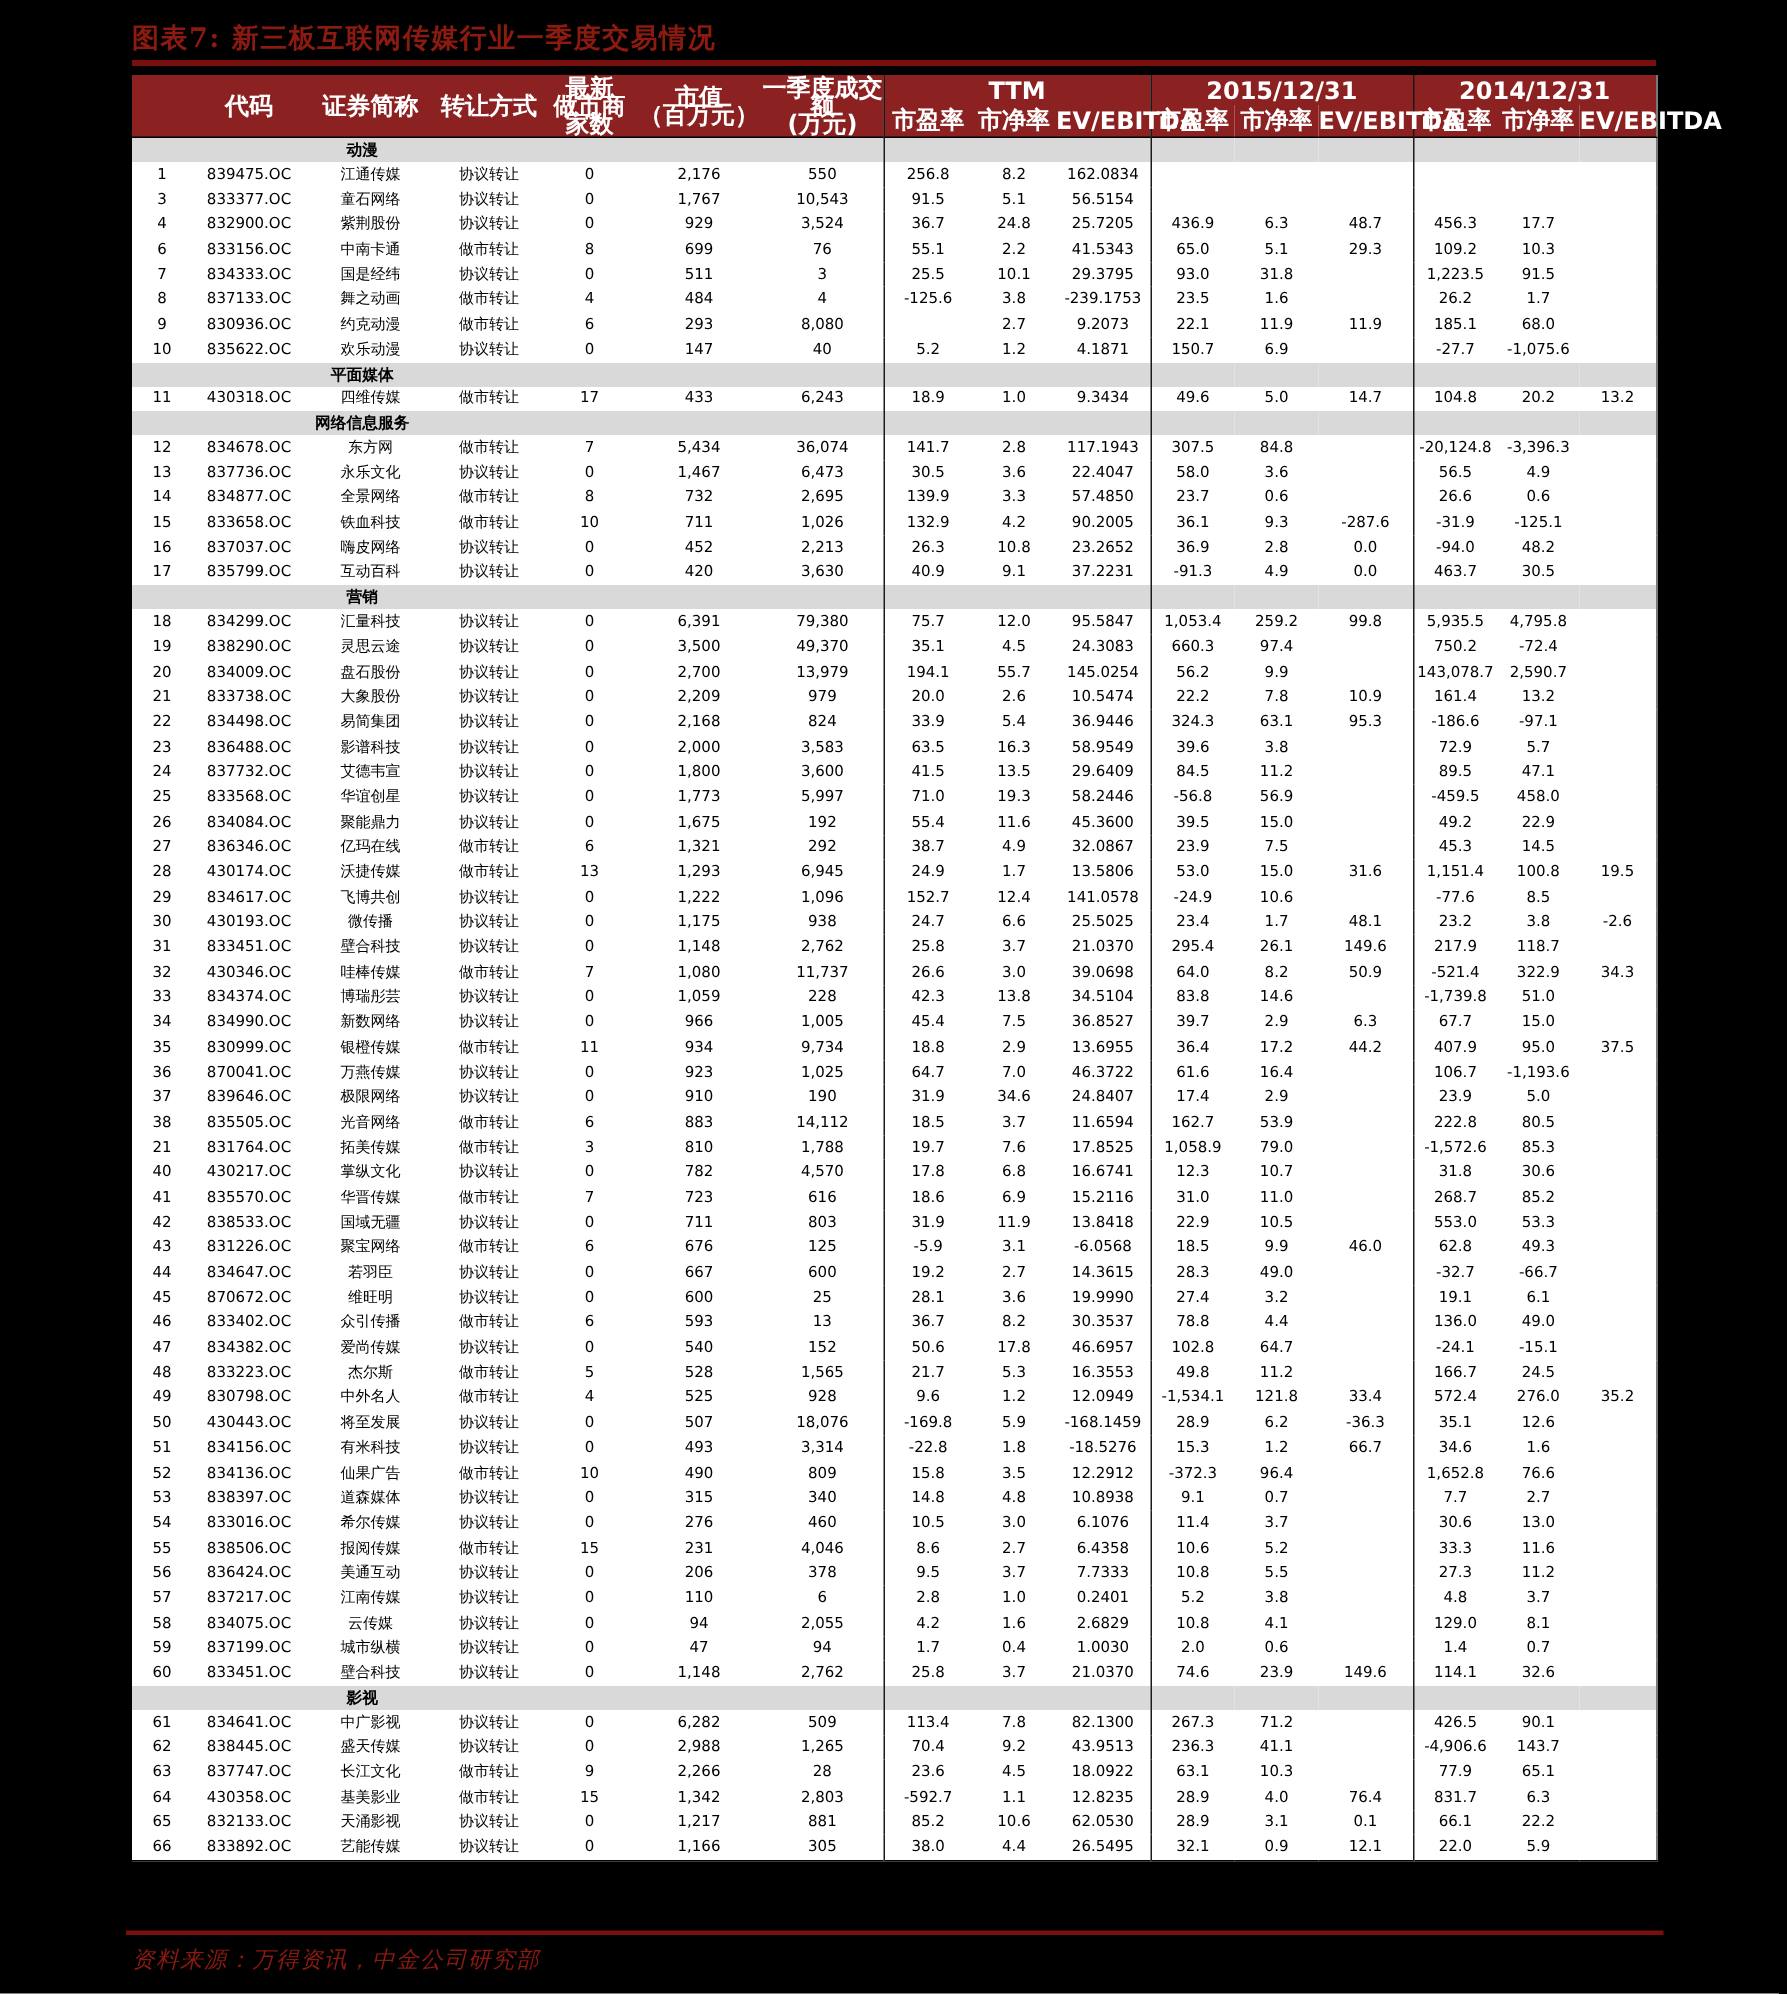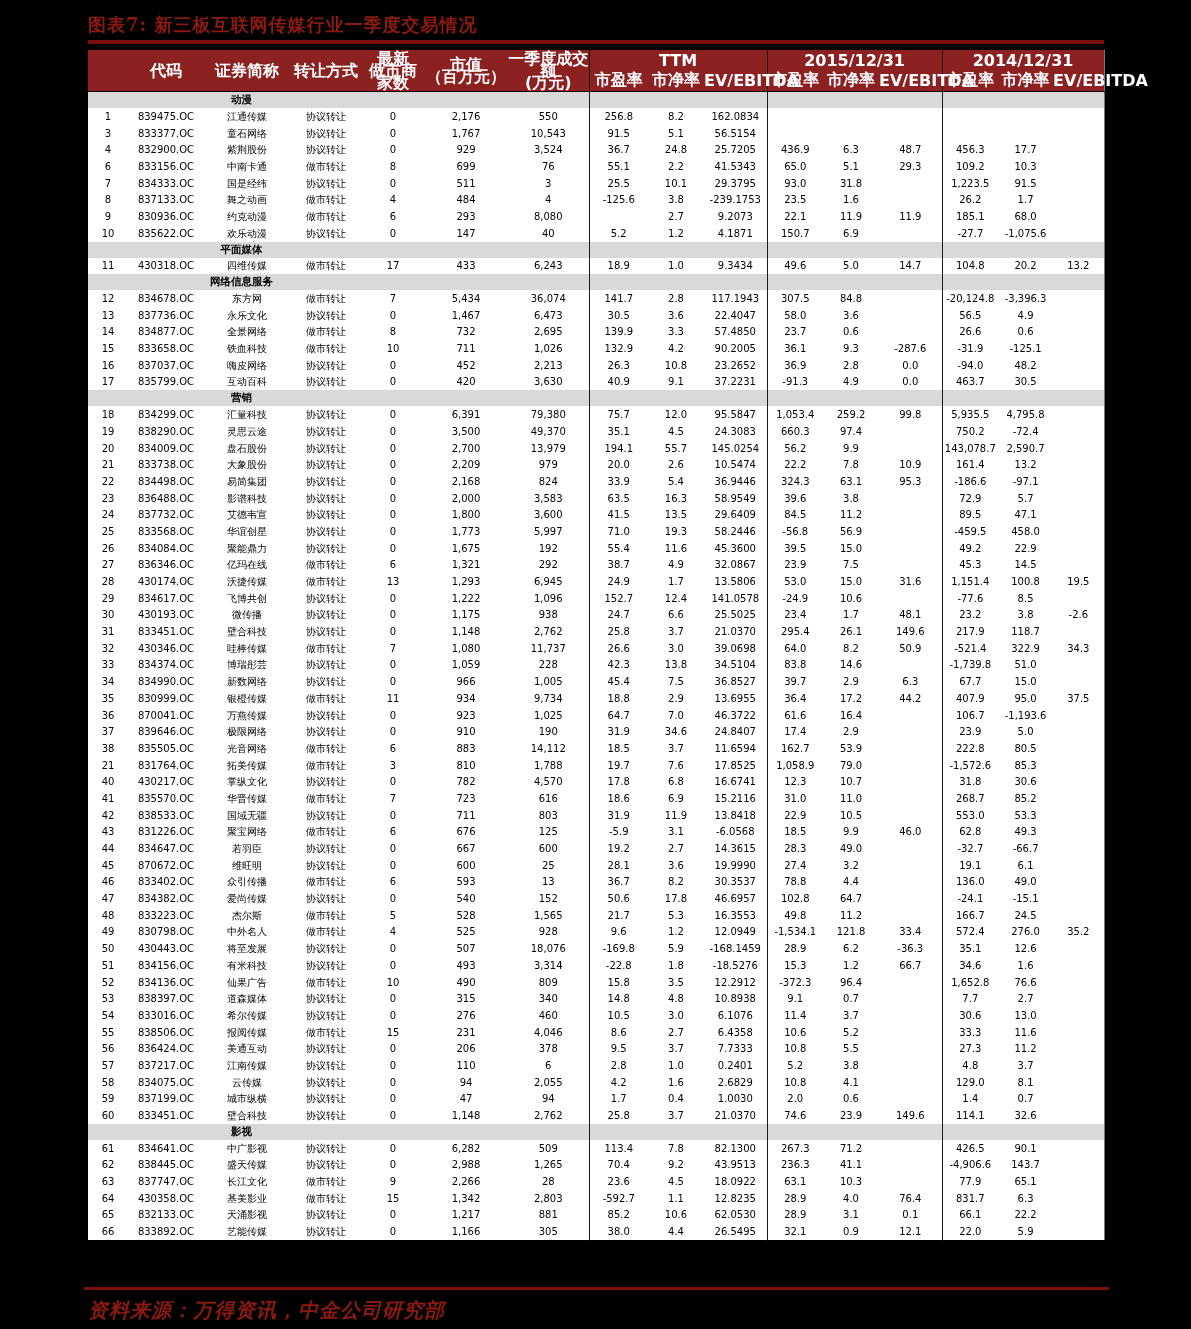--- a/index.html
+++ b/index.html
@@ -37,21 +37,21 @@
   tr.data-row td{height:16.7px;line-height:11px;}
   tr.section-row td{background:var(--section-bg);height:16px;}
   tr.section-row td.section-label{
     text-align:center;padding-left:33px;font-weight:bold;font-size:10.5px;color:#000;
   }
   .gsep{border-left:1.5px solid var(--grid);}
   .src-rule{position:absolute;left:84px;top:1287px;width:1025px;height:3px;background:var(--rule-red);}
   .src-note{
     position:absolute;left:88px;top:1297px;
     color:var(--accent-red);font-family:"DejaVu Serif",serif;
-    font-size:20px;font-weight:bold;font-style:italic;letter-spacing:1px;white-space:nowrap;
+    font-size:15px;font-weight:normal;font-style:italic;letter-spacing:1px;white-space:nowrap;
   }
 </style>
 </head>
 <body>
 
 <div class="chart-title">图表7: 新三板互联网传媒行业一季度交易情况</div>
 <div class="title-rule"></div>
 
 <table class="fin-table">
   <colgroup>

